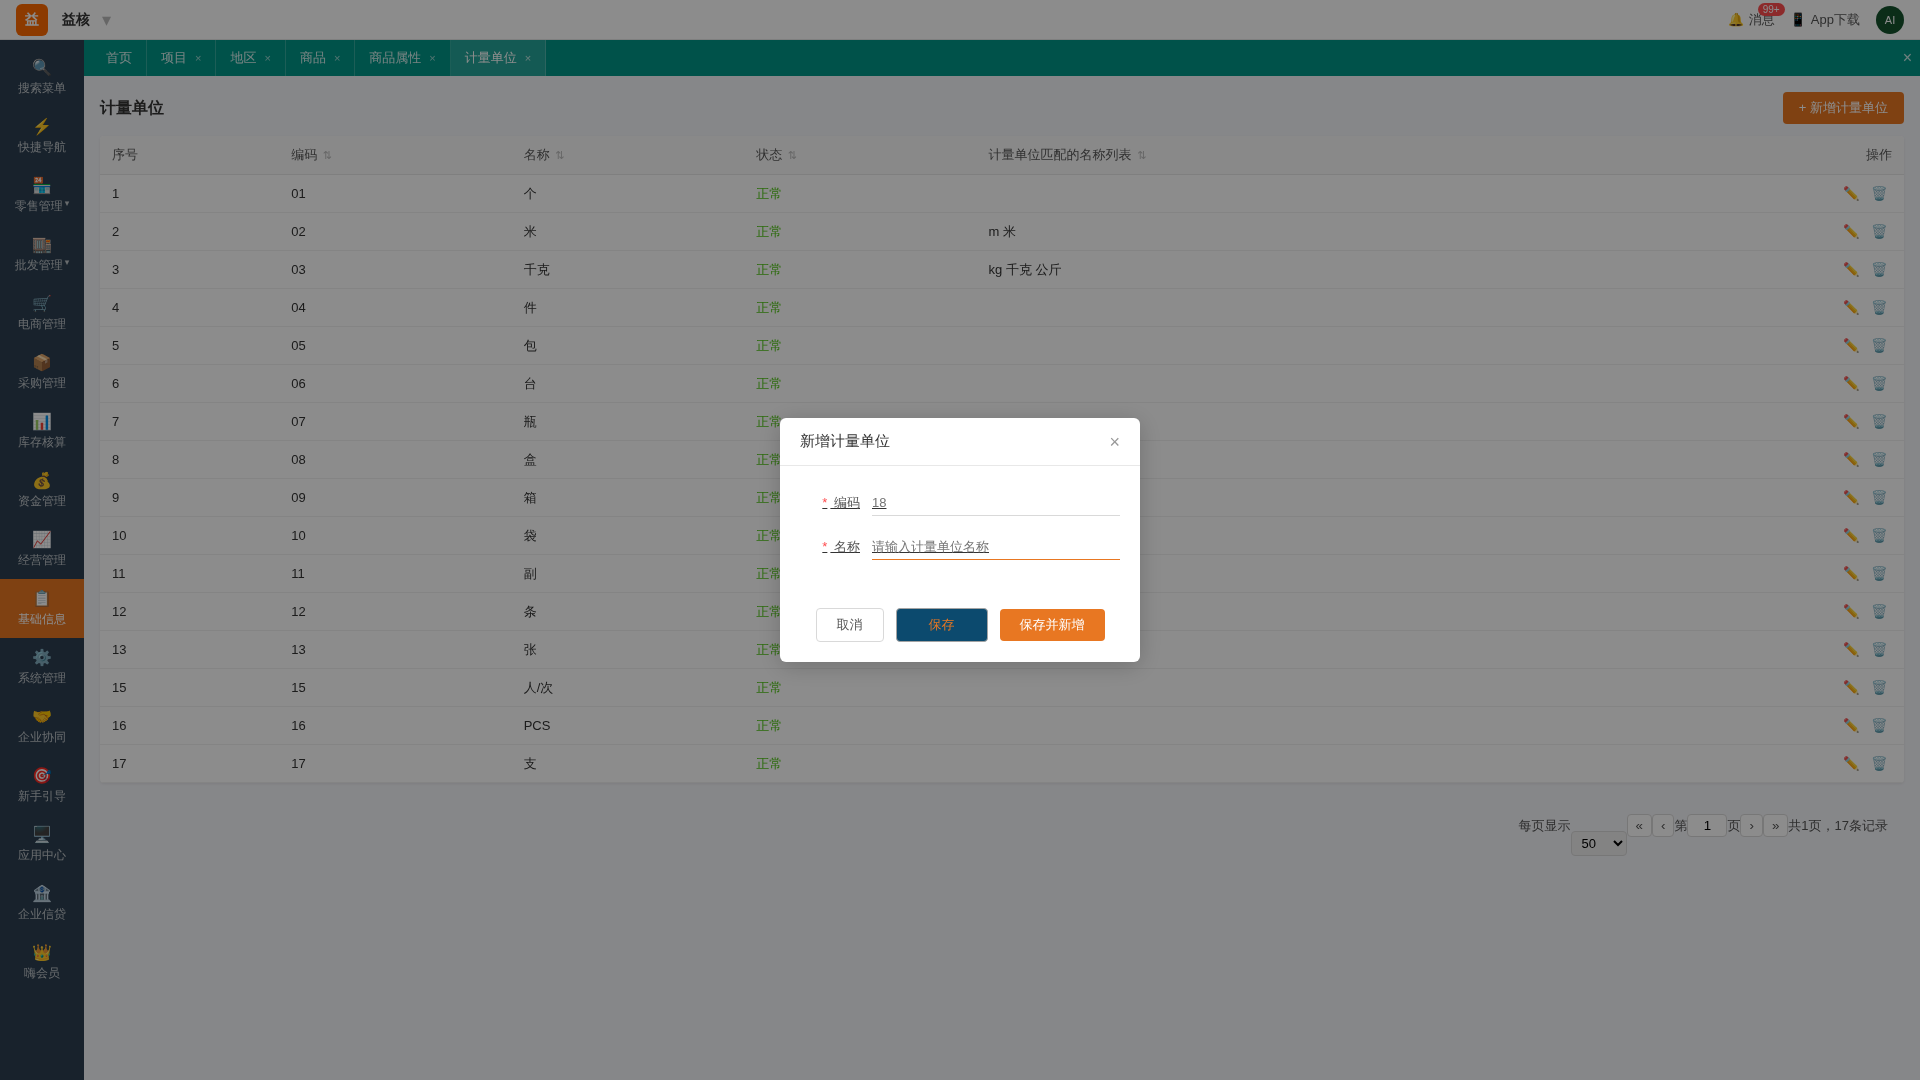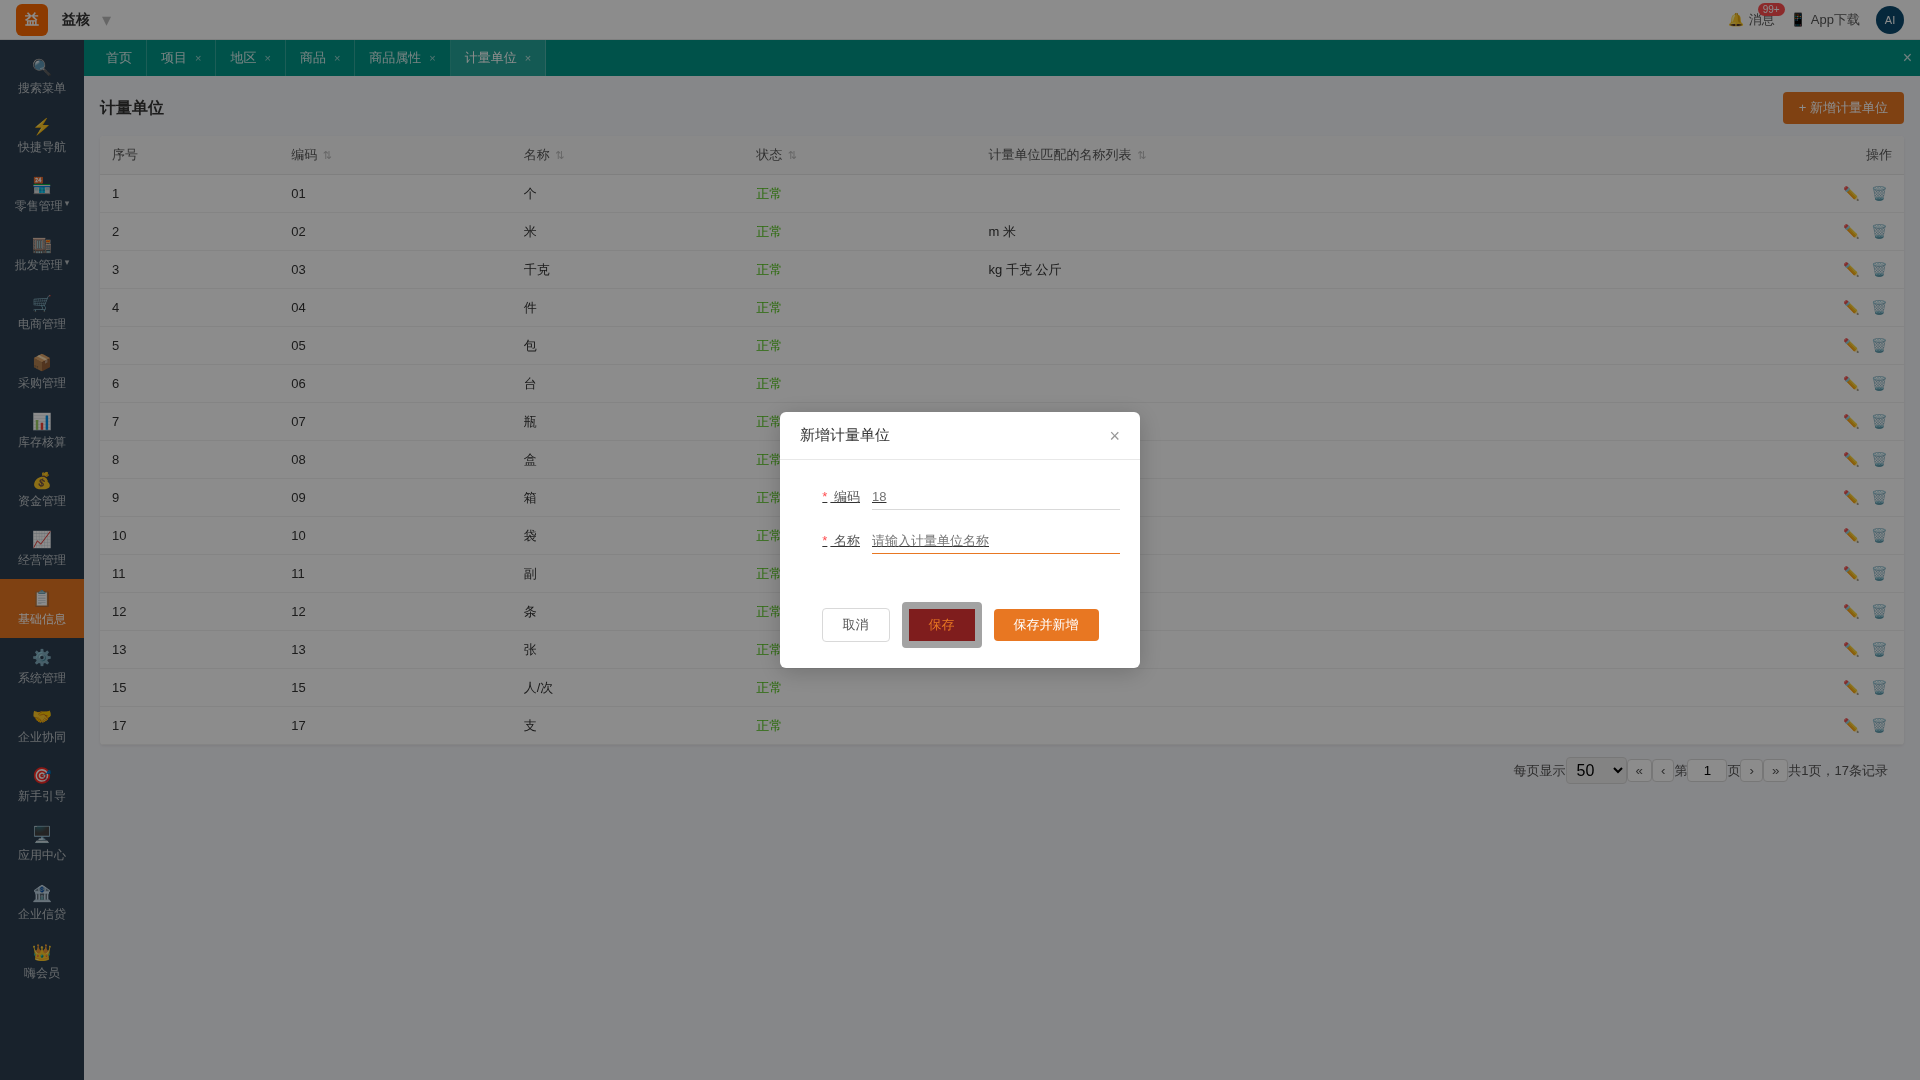--- a/index.html
+++ b/index.html
@@ -19,21 +19,21 @@
       z-index: 100;
     }
     .top-bar-left { display: flex; align-items: center; gap: 12px; }
     .logo-area { display: flex; align-items: center; gap: 8px; }
     .logo-icon { width: 32px; height: 32px; background: #ff6b00; border-radius: 6px; display: flex; align-items: center; justify-content: center; color: white; font-weight: bold; font-size: 14px; }
     .logo-text { font-size: 14px; font-weight: bold; color: #333; margin-left: 6px; }
     .top-bar-right { display: flex; align-items: center; gap: 16px; }
     .notification-badge { position: relative; display: inline-flex; align-items: center; gap: 4px; color: #555; font-size: 13px; }
     .badge { background: #ff4d4f; color: white; border-radius: 10px; font-size: 10px; padding: 1px 5px; position: absolute; top: -8px; right: -10px; }
     .app-download { display: flex; align-items: center; gap: 4px; color: #555; font-size: 13px; }
-    .avatar { width: 28px; height: 28px; background: #0c4a6e; border-radius: 50%; display: flex; align-items: center; justify-content: center; color: white; font-size: 11px; }
+    .avatar { width: 28px; height: 28px; background: #14532d; border-radius: 50%; display: flex; align-items: center; justify-content: center; color: white; font-size: 11px; }
 
     
     .layout { display: flex; height: 1080px; padding-top: 40px; }
 
     
     .sidebar {
       width: 84px;
       background: #2c3e50;
       display: flex;
       flex-direction: column;
@@ -88,21 +88,21 @@
 
     
     .data-table { width: 100%; background: #fff; border-collapse: collapse; border-radius: 4px; overflow: hidden; box-shadow: 0 1px 3px rgba(0,0,0,0.08); }
     .data-table th { background: #fafafa; padding: 10px 12px; text-align: left; font-weight: 500; color: #595959; border-bottom: 1px solid #e8e8e8; font-size: 13px; white-space: nowrap; }
     .data-table td { padding: 9px 12px; border-bottom: 1px solid #f0f0f0; color: #333; font-size: 13px; }
     .status-normal { color: #52c41a; }
     .action-btn { background: none; border: none; cursor: pointer; color: #999; padding: 2px; margin: 0 2px; }
 
     
     .pagination { display: flex; align-items: center; justify-content: flex-end; padding: 12px 16px; font-size: 13px; color: #555; }
-    .pagination select { border: 1px solid #d9d9d9; border-radius: 4px; padding: 3px 6px; font-size: 16px; }
+    .pagination select { border: 1px solid #d9d9d9; border-radius: 4px; padding: 3px 6px; font-size: 13px; margin-top: 36px; }
     .pagination-btn { border: 1px solid #d9d9d9; background: #fff; padding: 3px 8px; border-radius: 4px; cursor: pointer; color: #555; }
     .page-input { border: 1px solid #d9d9d9; border-radius: 4px; padding: 3px 6px; width: 40px; text-align: center; }
 
     
     .modal-overlay {
       position: fixed;
       top: 0; left: 0; right: 0; bottom: 0;
       background: rgba(0,0,0,0.45);
       z-index: 1000;
       display: flex;
@@ -141,21 +141,21 @@
     }
     .form-input.focused { border-bottom-color: #e87722; }
     .modal-footer {
       display: flex;
       align-items: center;
       justify-content: center;
       gap: 12px;
       padding: 14px 20px 20px;
     }
     .btn-cancel { border: 1px solid #d9d9d9; background: #fff; color: #555; padding: 7px 20px; border-radius: 4px; cursor: pointer; font-size: 13px; }
-    .btn-save { border: 7px solid #a3a3a3; background: #7f1d1d; color: #e87722; padding: 7px 20px; border-radius: 4px; cursor: pointer; font-size: 13px; }
+    .btn-save { border: 1px solid #a3a3a3; background: #0c4a6e; color: #e87722; padding: 7px 32px; border-radius: 4px; cursor: pointer; font-size: 13px; }
     .btn-save-new { border: none; background: #e87722; color: #fff; padding: 7px 20px; border-radius: 4px; cursor: pointer; font-size: 13px; }
 
     .sort-icon { color: #bbb; font-size: 11px; margin-left: 2px; }
   </style>
 </head>
 <body>
 
 <div class="top-bar">
   <div class="top-bar-left">
     <div class="logo-area">
@@ -464,20 +464,31 @@
       <td>15</td>
       <td>人/次</td>
       <td><span class="status-normal">正常</span></td>
       <td></td>
       <td style="text-align:right;">
         <button class="action-btn" title="编辑">✏️</button>
         <button class="action-btn" title="删除">🗑️</button>
       </td>
     </tr>
             <tr>
+      <td>16</td>
+      <td>16</td>
+      <td>PCS</td>
+      <td><span class="status-normal">正常</span></td>
+      <td></td>
+      <td style="text-align:right;">
+        <button class="action-btn" title="编辑">✏️</button>
+        <button class="action-btn" title="删除">🗑️</button>
+      </td>
+    </tr>
+            <tr>
       <td>17</td>
       <td>17</td>
       <td>支</td>
       <td><span class="status-normal">正常</span></td>
       <td></td>
       <td style="text-align:right;">
         <button class="action-btn" title="编辑">✏️</button>
         <button class="action-btn" title="删除">🗑️</button>
       </td>
     </tr>

